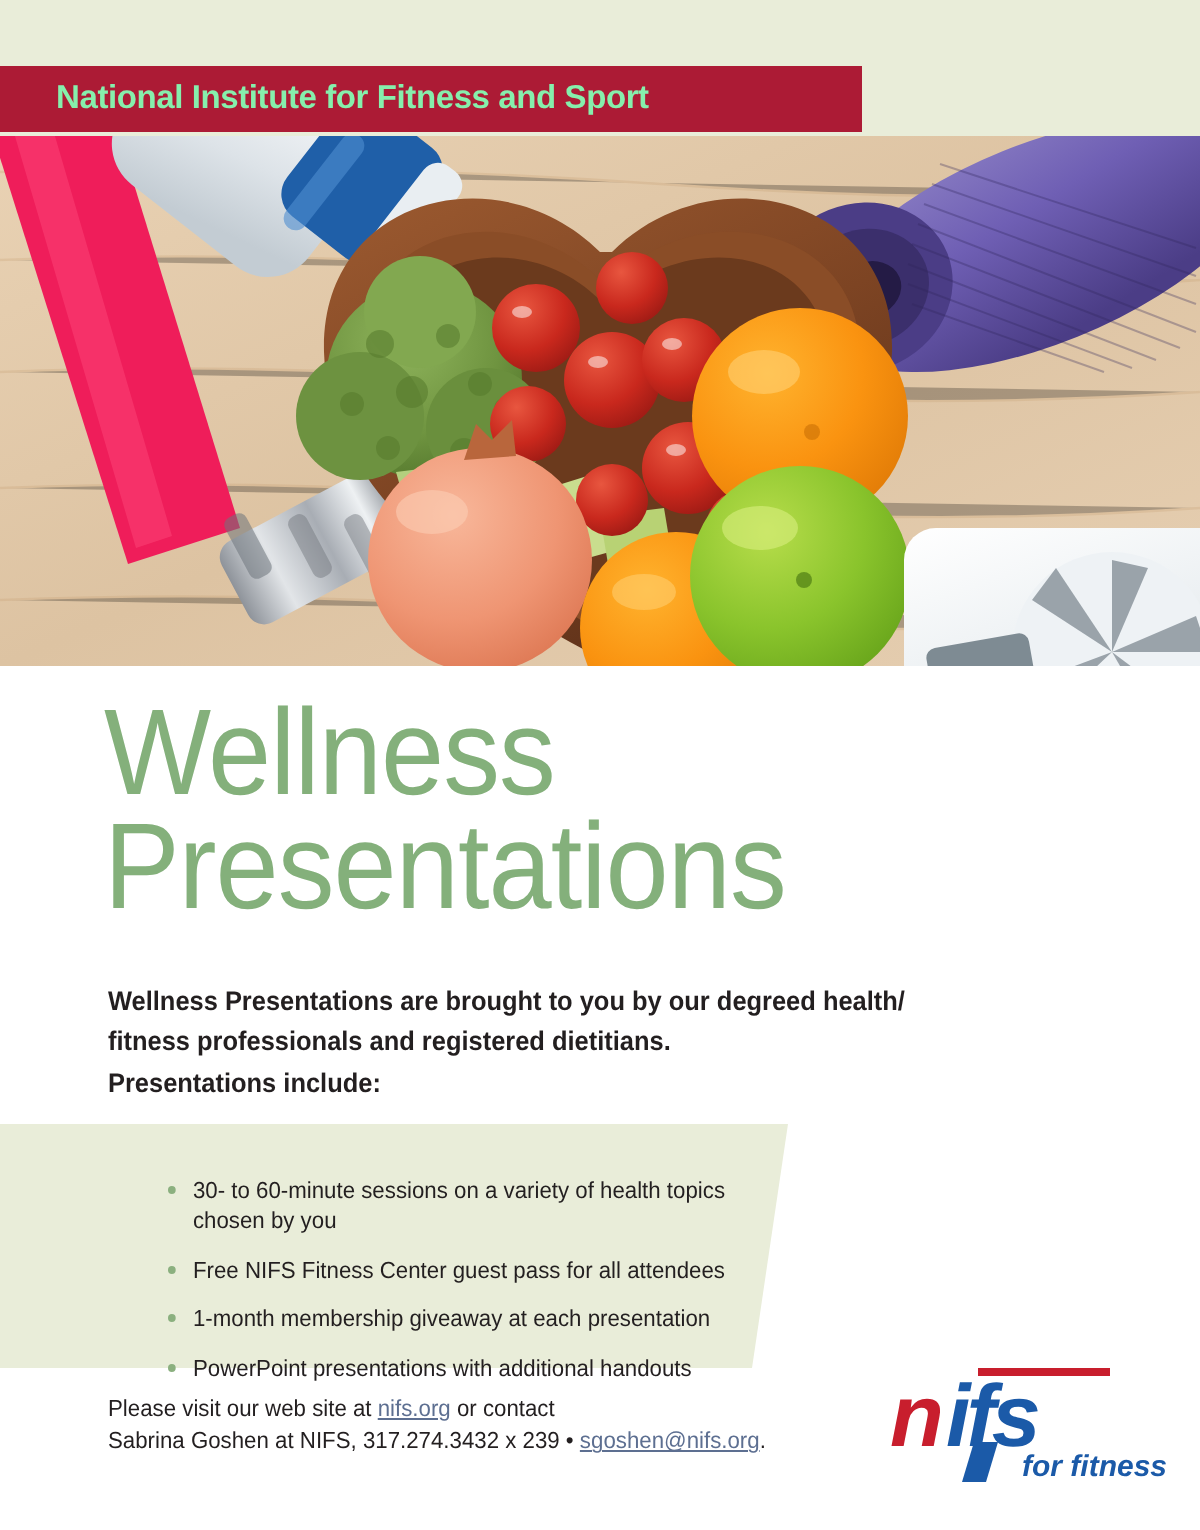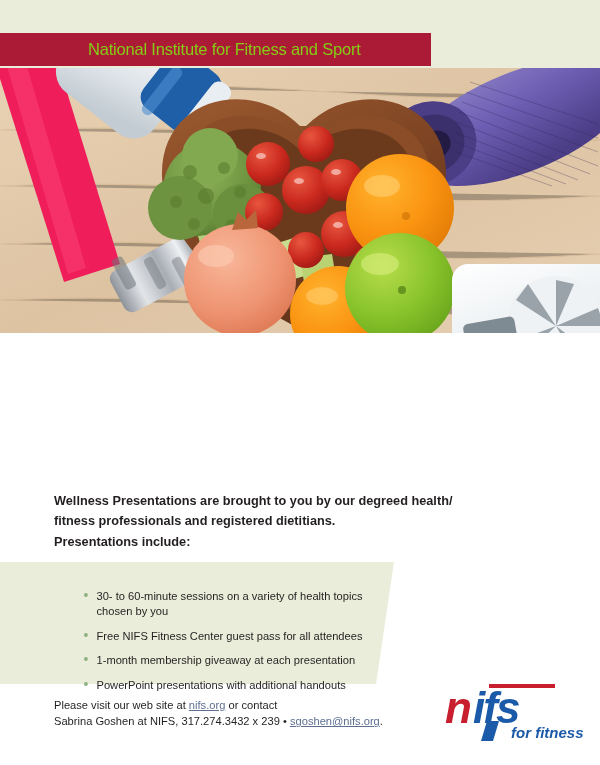--- a/index.html
+++ b/index.html
@@ -36,25 +36,25 @@
     position: absolute;
     left: 0;
     top: 33px;
     width: 431px;
     height: 33px;
     background: #ac1b35;
     display: flex;
     align-items: center;
   }
   .banner-title {
-    color: #84cc16;
+    color: #86efac;
     font-size: 16.5px;
-    font-weight: normal;
+    font-weight: bold;
     letter-spacing: -0.2px;
-    margin-left: 88px;
+    margin-left: 28px;
     white-space: nowrap;
     font-family: "Liberation Sans", sans-serif;
   }
 
   
   .hero {
     position: absolute;
     left: 0;
     top: 68px;
     width: 600px;
@@ -366,20 +366,24 @@
           <path d="M556 258 L598 240 L604 258 Z"></path>
           <path d="M556 258 L596 288 L580 300 Z"></path>
           <path d="M556 258 L520 292 L508 276 Z"></path>
           <path d="M556 258 L516 232 L528 216 Z"></path>
         </g>
         <rect x="466" y="252" width="52" height="46" rx="5" fill="#7e8b93" transform="rotate(-10 492 275)"></rect>
       </g>
     </svg>
   </div>
 
+  <div class="title-block">
+    <div class="title-line">Wellness</div>
+    <div class="title-line">Presentations</div>
+  </div>
 
   <div class="intro">
     <div>Wellness Presentations are brought to you by our degreed health/</div>
     <div>fitness professionals and registered dietitians.</div>
     <div>Presentations include:</div>
   </div>
 
   <div class="bullet-panel"></div>
 
   <ul class="bullet-list">

